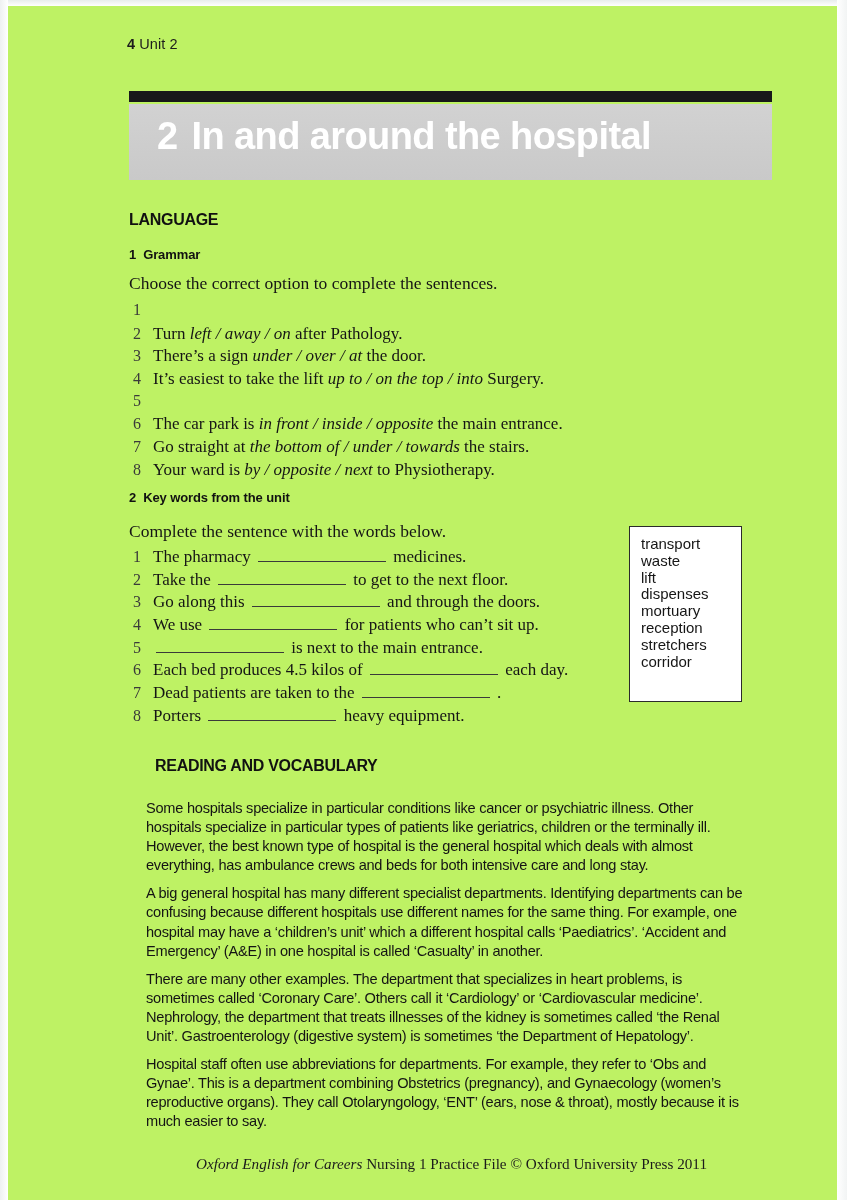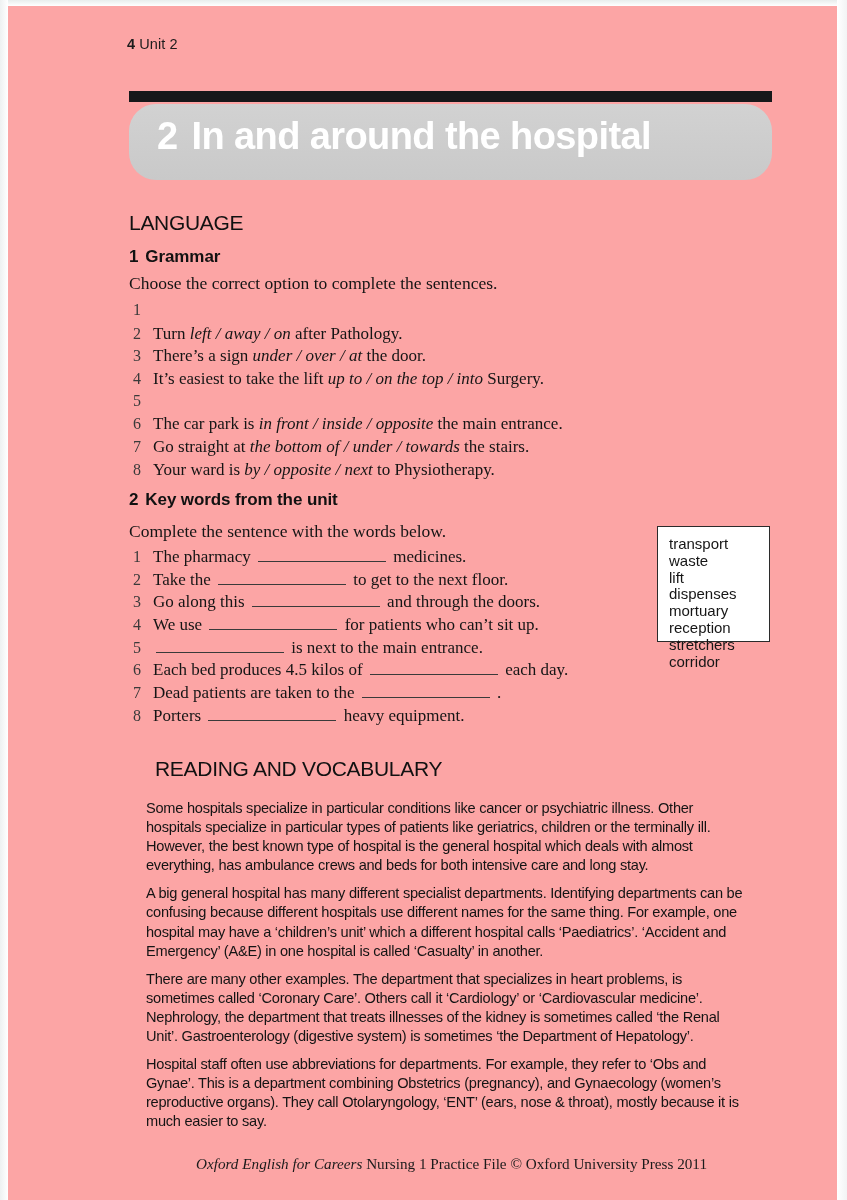--- a/index.html
+++ b/index.html
@@ -4,21 +4,21 @@
 <style>
   html, body {
     margin: 0;
     padding: 0;
     background: #ffffff;
   }
   .page {
     position: relative;
     width: 847px;
     height: 1200px;
-    background: #fca5a5;
+    background: #bef264;
     overflow: hidden;
     font-family: "Liberation Sans", sans-serif;
     color: #1a1a1a;
   }
   
   .scan-edge-left {
     position: absolute;
     left: 0; top: 0;
     width: 8px; height: 1200px;
     background: linear-gradient(to right, #eef1f1, #ffffff);
@@ -58,48 +58,47 @@
     height: 11px;
     background: #17181a;
   }
   .banner {
     position: absolute;
     left: 129px;
     top: 104px;
     width: 643px;
     height: 76px;
     background: linear-gradient(to bottom, #d2d2d2 0%, #cdcdcd 55%, #c9c9c9 100%);
-    border-radius: 27px;
   }
   .banner-title {
     position: absolute;
     left: 28px;
     top: 11px;
     font-family: "Liberation Sans", sans-serif;
     font-weight: bold;
     font-size: 38px;
     color: #ffffff;
     letter-spacing: -0.6px;
     white-space: nowrap;
   }
   .banner-title .num { margin-right: 14px; }
 
   .sec-head {
     position: absolute;
     font-family: "Liberation Sans", sans-serif;
-    font-weight: normal;
-    font-size: 21px;
+    font-weight: bold;
+    font-size: 16px;
     letter-spacing: -0.3px;
     color: #111111;
   }
   .sub-head {
     position: absolute;
     font-family: "Liberation Sans", sans-serif;
     font-weight: bold;
-    font-size: 17px;
+    font-size: 13px;
     letter-spacing: -0.1px;
     color: #111111;
   }
   .sub-head .n { margin-right: 7px; }
 
   .instr {
     position: absolute;
     font-family: "Liberation Serif", serif;
     font-size: 17.5px;
     color: #151515;
@@ -130,24 +129,24 @@
   .blank {
     display: inline-block;
     border-bottom: 1.4px solid #3a3a3a;
     height: 13px;
     vertical-align: baseline;
     margin: 0 3px;
   }
 
   .wordbox {
     position: absolute;
-    left: 657px;
+    left: 629px;
     top: 526px;
     width: 113px;
-    height: 116px;
+    height: 176px;
     border: 1.3px solid #2b2b2b;
     background: #ffffff;
     box-sizing: border-box;
   }
   .wordbox ul {
     list-style: none;
     margin: 0;
     padding: 9px 0 0 11px;
   }
   .wordbox li {

